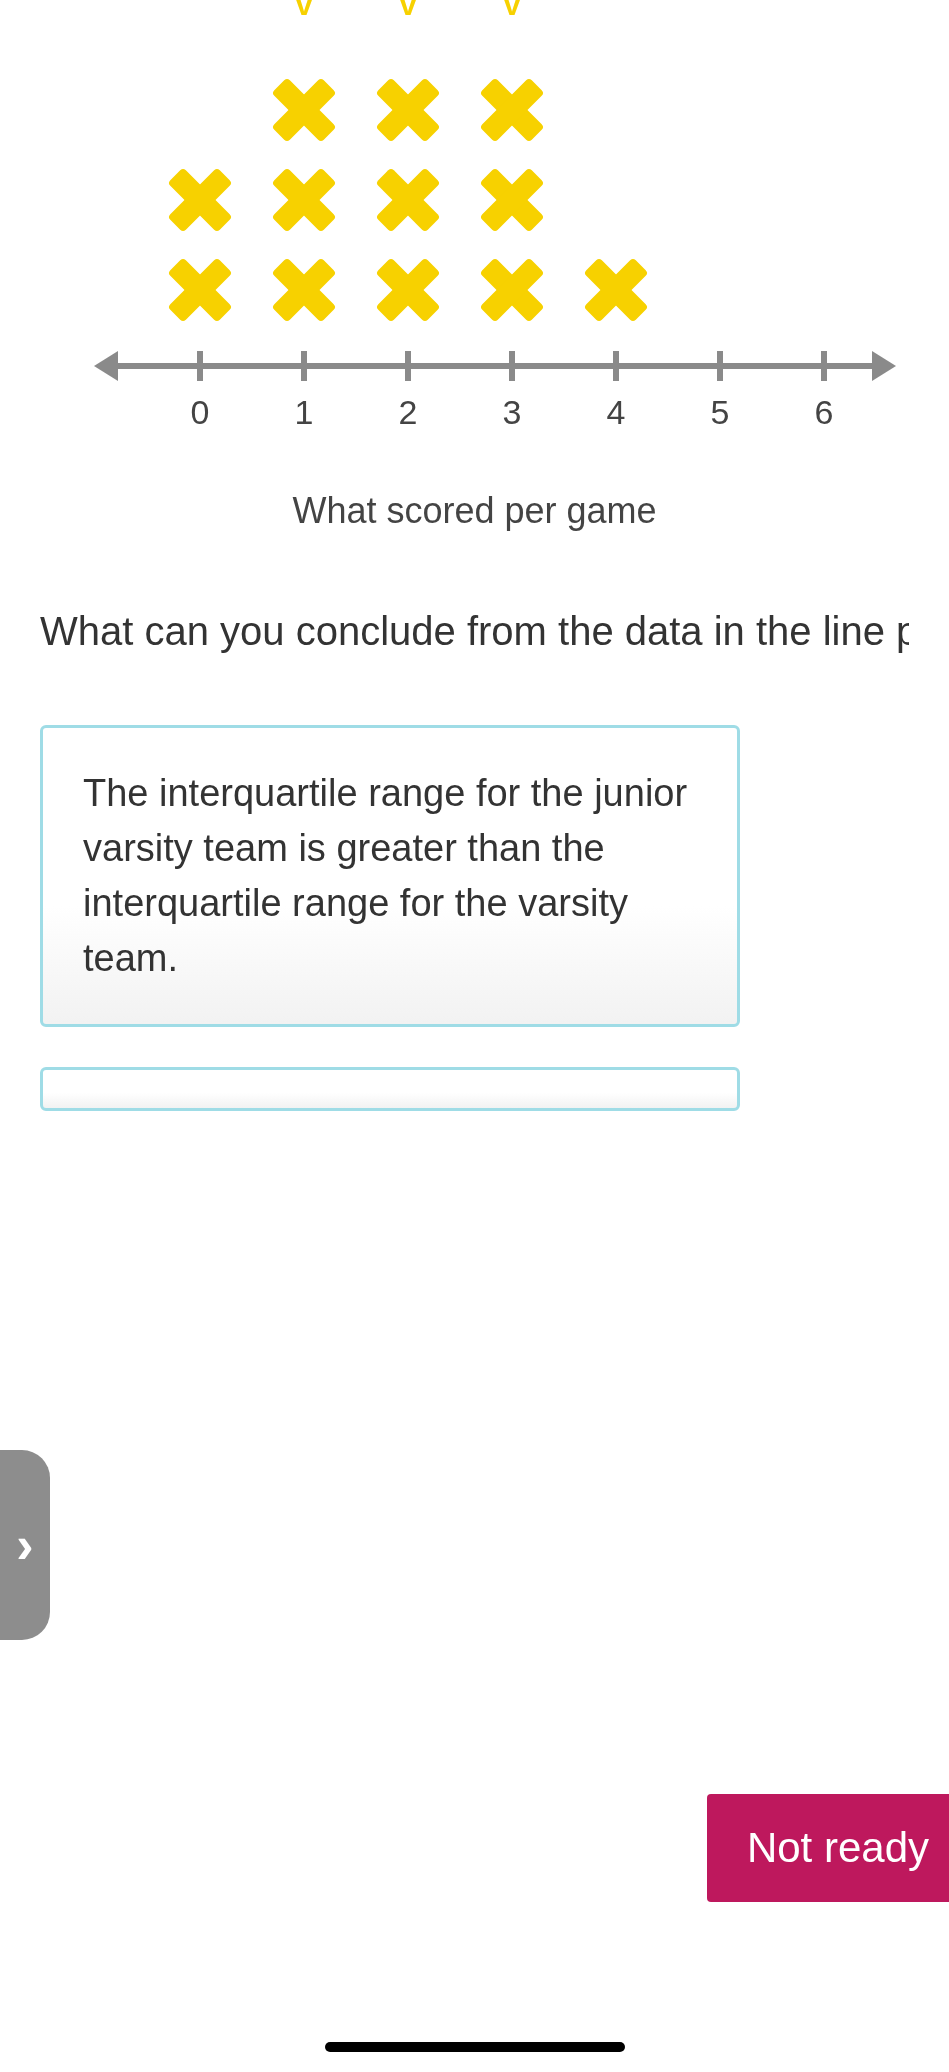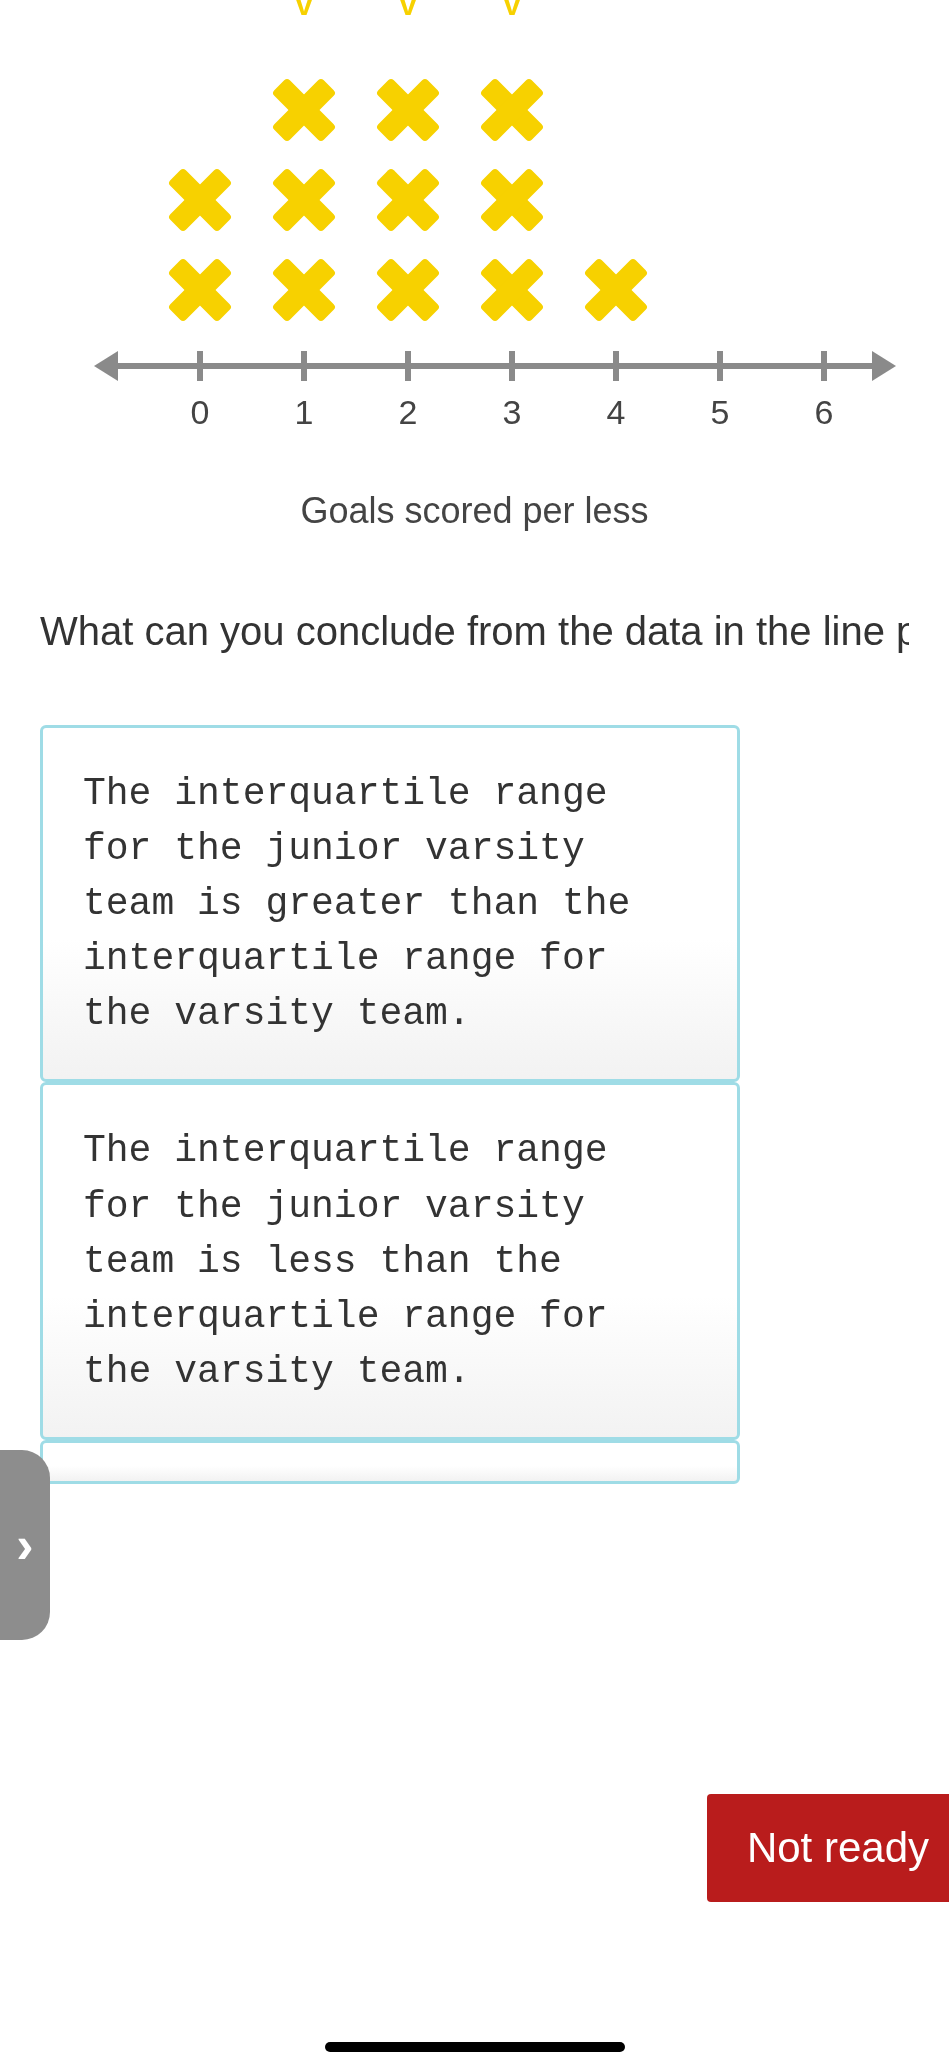--- a/index.html
+++ b/index.html
@@ -97,22 +97,22 @@
     color: #333;
     margin-top: 70px;
     white-space: nowrap;
     overflow: hidden;
   }
   
   .options {
     margin-top: 65px;
     display: flex;
     flex-direction: column;
+    gap: 40px;
     width: 700px;
-    font-family: Liberation Mono, monospace;
   }
   .option {
     border: 3px solid #9fdce6;
     border-radius: 6px;
     padding: 38px 40px;
     font-size: 38px;
     line-height: 1.45;
     color: #333;
     background: linear-gradient(to bottom, #ffffff 0%, #ffffff 60%, #f2f2f2 100%);
     cursor: pointer;
@@ -133,21 +133,21 @@
     color: #fff;
     font-size: 52px;
     font-weight: bold;
     cursor: pointer;
   }
   
   .not-ready {
     position: absolute;
     right: 0;
     bottom: 170px;
-    background: #b91c1c;
+    background: #be185d;
     color: #fff;
     font-size: 42px;
     padding: 30px 20px 30px 40px;
     border-top-left-radius: 4px;
     border-bottom-left-radius: 4px;
     cursor: pointer;
     font-family: Arial, sans-serif;
   }
   
   .home-indicator {
@@ -195,27 +195,26 @@
       <div class="xmark" style="left: 368px; top: 165px;"></div>
       <div class="xmark" style="left: 368px; top: 75px;"></div>
       <div class="xmark" style="left: 472px; top: 255px;"></div>
       <div class="xmark" style="left: 472px; top: 165px;"></div>
       <div class="xmark" style="left: 472px; top: 75px;"></div>
       <div class="xmark" style="left: 576px; top: 255px;"></div>
       <div class="tiny-v" style="left: 264px;">v</div>
       <div class="tiny-v" style="left: 368px;">v</div>
       <div class="tiny-v" style="left: 472px;">v</div>
     </div>
-  <div class="axis-title">Goals scored per less</div>
+  <div class="axis-title">What scored per game</div>
 
   <div class="question">What can you conclude from the data in the line plots?</div>
 
   <div class="options">
     <div class="option">The interquartile range for the junior varsity team is greater than the interquartile range for the varsity team.</div>
-    <div class="option">The interquartile range for the junior varsity team is less than the interquartile range for the varsity team.</div>
     <div class="option" style="height:40px;padding-top:38px;padding-bottom:0;overflow:hidden"></div>
   </div>
 
   <div class="side-tab">
     <span>›</span>
   </div>
 
   <div class="not-ready">Not ready</div>
 
   <div class="home-indicator"></div>

